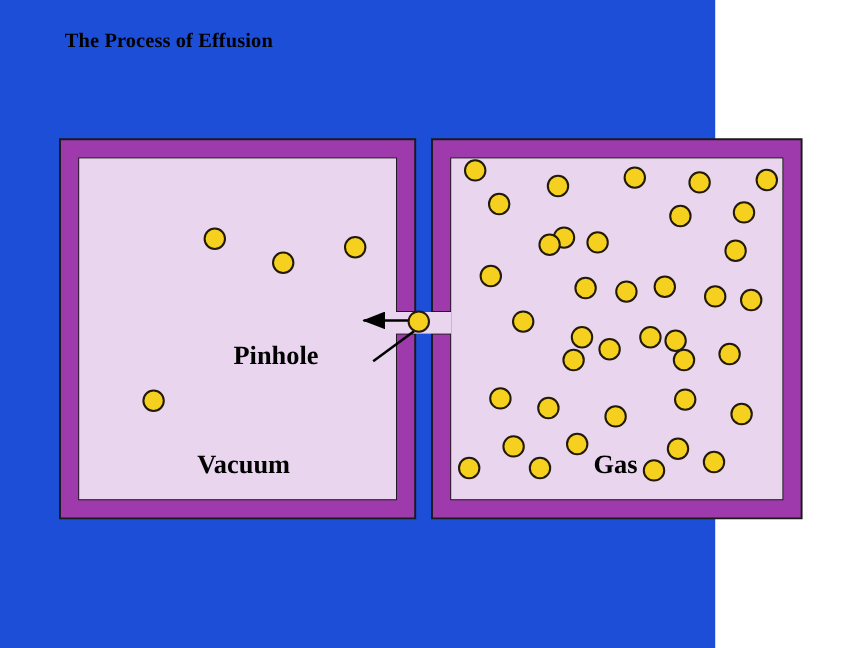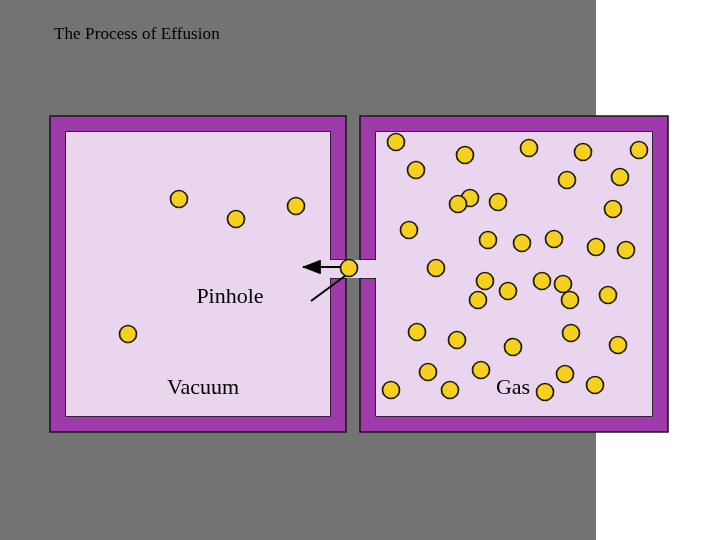--- a/index.html
+++ b/index.html
@@ -12,21 +12,22 @@
     background: #ffffff;
     font-family: "Liberation Serif", "DejaVu Serif", serif;
     overflow: hidden;
     position: relative;
   }
   #slide {
     position: absolute;
     left: 0; top: 0;
     width: 596px;
     height: 540px;
-    background: #737373;
+    background: #1d4ed8;
+    font-weight: bold;
   }
   #slide-title {
     position: absolute;
     left: 54px;
     top: 24px;
     font-size: 17px;
     color: #000000;
     letter-spacing: 0.1px;
     white-space: nowrap;
   }

